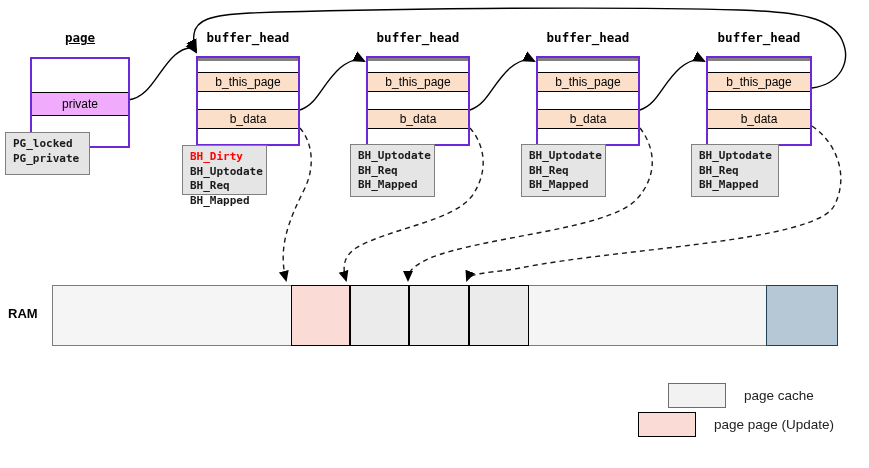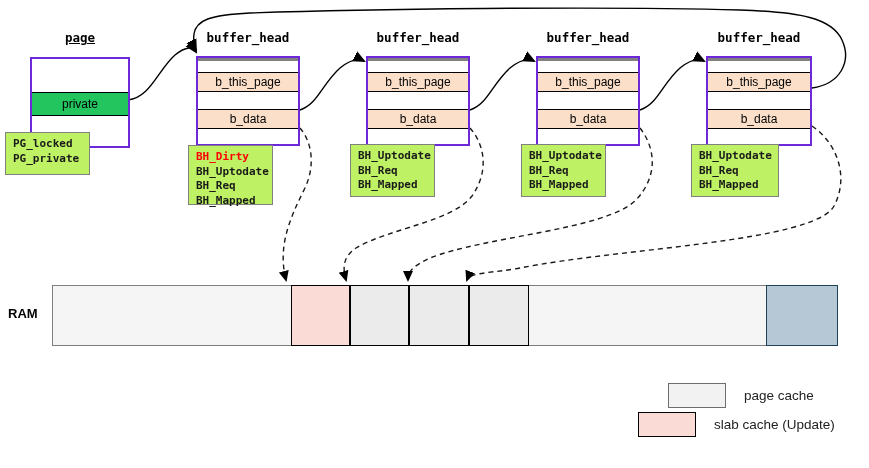--- a/index.html
+++ b/index.html
@@ -10,26 +10,26 @@
   svg.arcs{position:absolute;left:0;top:0;width:869px;height:468px;pointer-events:none;}
 
   .title{position:absolute;font-family:"DejaVu Sans Mono","Liberation Mono",monospace;
          font-weight:bold;font-size:12.5px;color:#000;white-space:nowrap;text-align:center;}
 
   
   .structbox{position:absolute;border:2px solid #6d28d9;background:#ffffff;box-sizing:border-box;}
   .row{box-sizing:border-box;width:100%;display:flex;align-items:center;justify-content:center;
        font-size:12px;color:#000;}
   .row.sep{border-top:1px solid #000;}
-  .row.hl-yellow{background:#22c55e;}
+  .row.hl-yellow{background:#f0abfc;}
   .row.hl-orange{background:#fbdfc9;}
   .row.topbar{border-top:3px solid #808080;}
 
   
-  .flags{position:absolute;border:1px solid #808080;background:#bef264;
+  .flags{position:absolute;border:1px solid #808080;background:#e5e5e5;
          font-family:"DejaVu Sans Mono","Liberation Mono",monospace;
          font-weight:bold;font-size:11px;line-height:14.5px;color:#1a1a1a;
          padding:4px 6px 4px 7px;box-sizing:border-box;white-space:nowrap;}
   .flags .dirty{color:#ff0000;}
 
   
   .ram-label{position:absolute;font-weight:bold;font-size:13px;color:#000;}
   .ram-bar{position:absolute;border:1px solid #7d7d7d;background:#f5f5f5;box-sizing:border-box;}
   .ram-blk{position:absolute;box-sizing:border-box;border:1px solid #000;}
 
@@ -91,21 +91,21 @@
   </div>
 
   <div class="title" style="left:196px;top:30px;width:104px;">buffer_head</div>
   <div class="structbox" style="left:196px;top:56px;width:104px;height:90px;">
     <div class="row topbar" style="height:14px;"></div>
     <div class="row sep hl-orange" style="height:19px;">b_this_page</div>
     <div class="row sep" style="height:18px;"></div>
     <div class="row sep hl-orange" style="height:19px;">b_data</div>
     <div class="row sep" style="height:18px;"></div>
   </div>
-  <div class="flags" style="left:188px;top:145px;width:85px;height:60px;">
+  <div class="flags" style="left:182px;top:145px;width:85px;height:50px;">
     <div class="dirty">BH_Dirty</div>
     <div>BH_Uptodate</div>
     <div>BH_Req</div>
     <div>BH_Mapped</div>
   </div>
 
   <div class="title" style="left:366px;top:30px;width:104px;">buffer_head</div>
   <div class="structbox" style="left:366px;top:56px;width:104px;height:90px;">
     <div class="row topbar" style="height:14px;"></div>
     <div class="row sep hl-orange" style="height:19px;">b_this_page</div>
@@ -159,18 +159,18 @@
 
   <div class="legend" style="left:0;top:0;width:869px;height:468px;">
 
     <div class="lg-row" style="left:668px;top:383px;">
       <div class="lg-swatch" style="background:#f2f2f2;border-color:#6e6e6e;"></div>
       <div class="lg-text">page cache</div>
     </div>
 
     <div class="lg-row" style="left:638px;top:412px;">
       <div class="lg-swatch" style="background:#fadbd6;border-color:#000;"></div>
-      <div class="lg-text">slab cache (Update)</div>
+      <div class="lg-text">page page (Update)</div>
     </div>
 
   </div>
 
 </div>
 
 </body></html>

